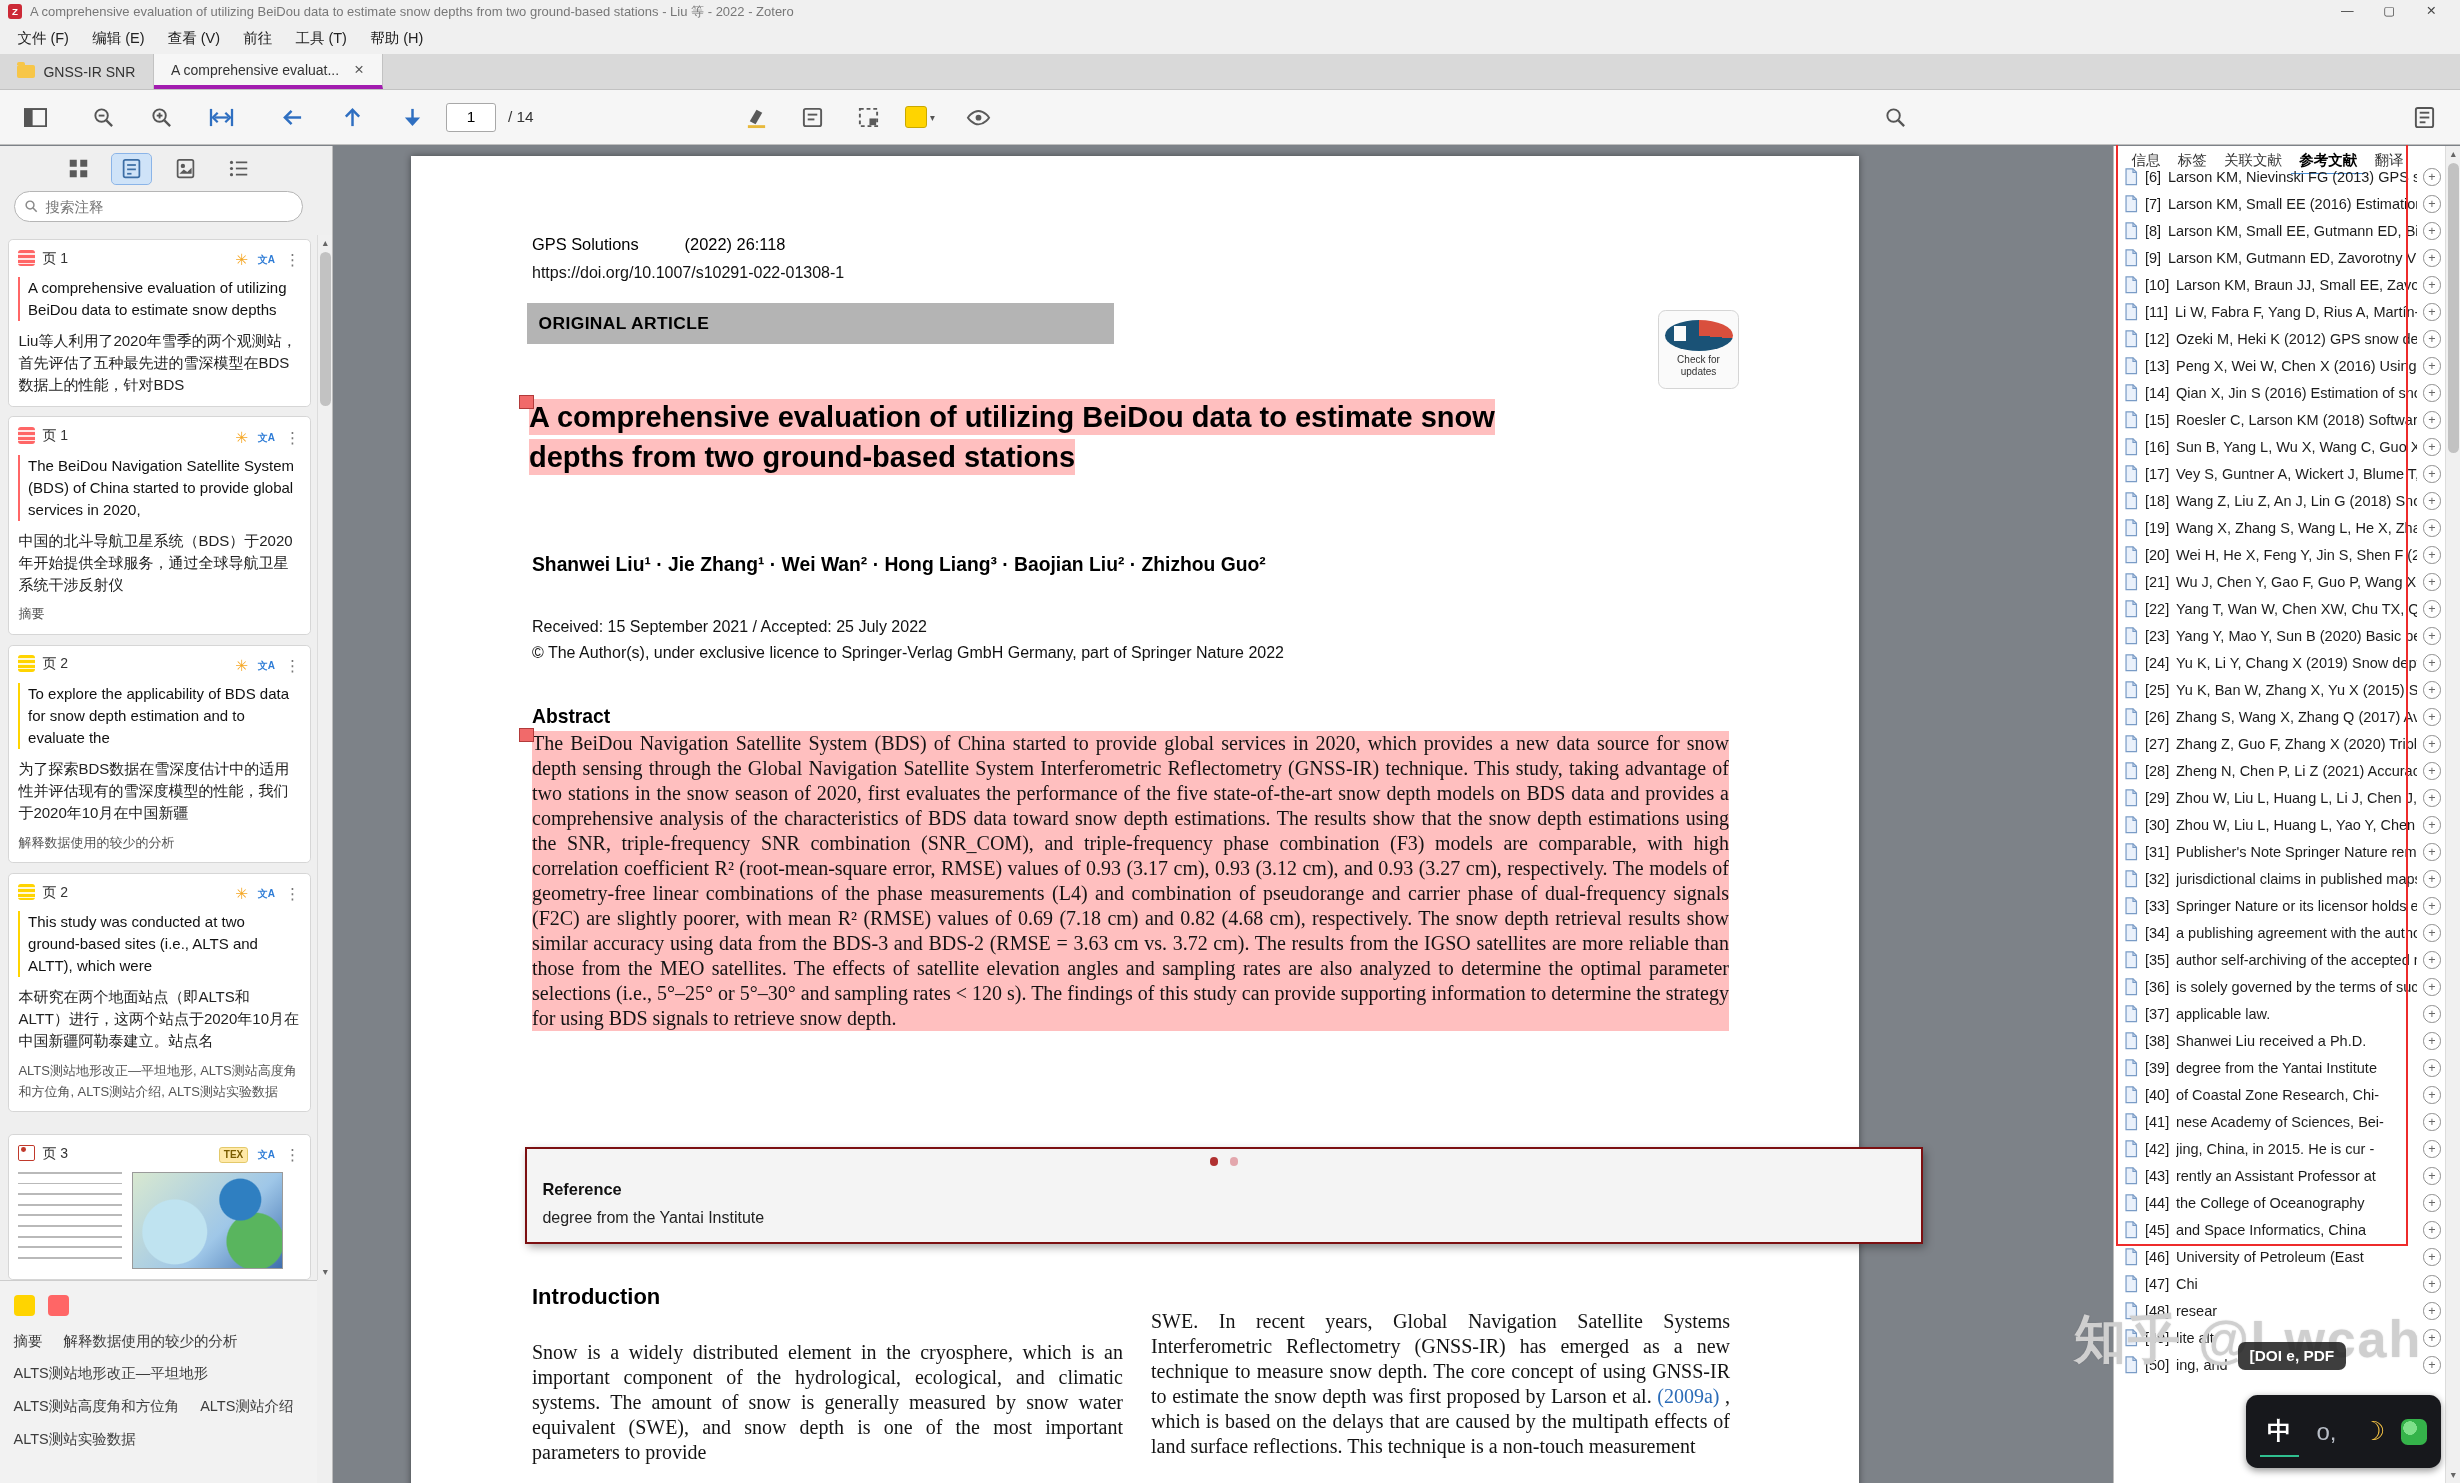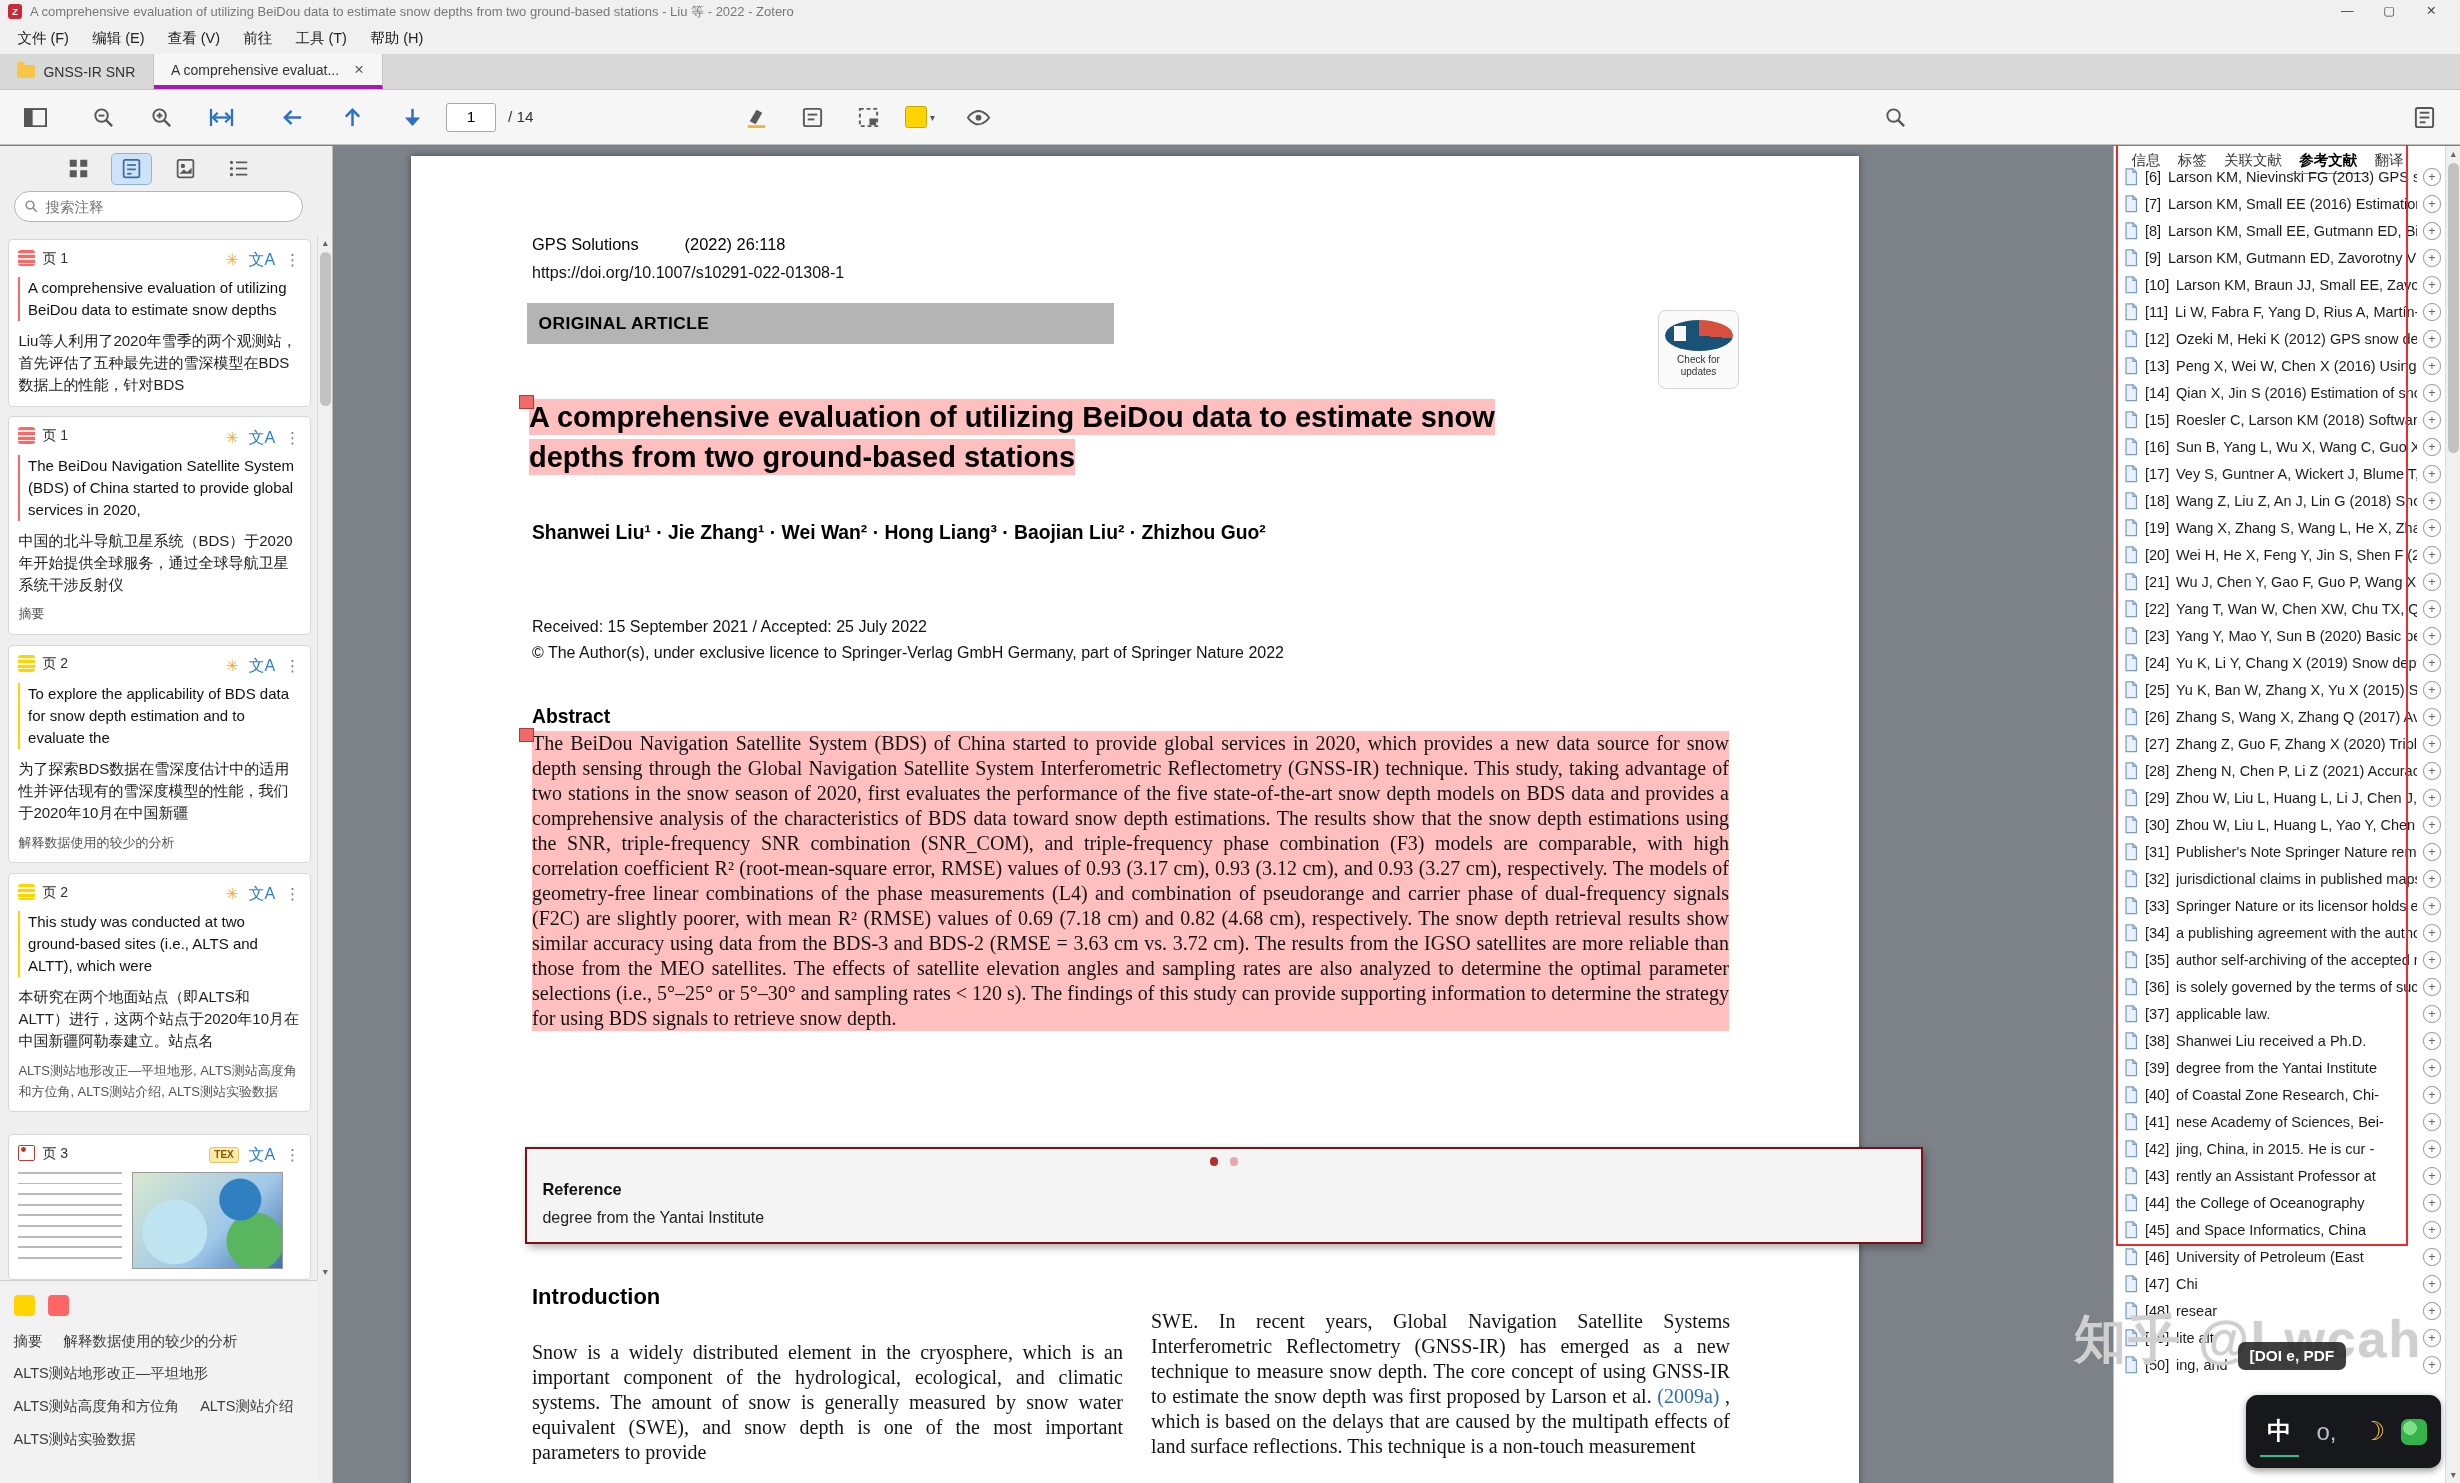--- a/index.html
+++ b/index.html
@@ -40,21 +40,21 @@
   .view-btn.selected{background:#cfe3f8;outline:1px solid #8ab4e8}
   .search-box{position:absolute;top:45px;left:13.5px;right:29px;height:31px;background:#fff;border:1px solid #b5b5b5;border-radius:15.4px;display:flex;align-items:center;padding:0 9.7px;gap:6.8px}
   .search-box input{border:none;outline:none;flex:1;font-size:14.5px;color:#333;background:transparent;font-family:"Liberation Sans",sans-serif}
   .cards{position:absolute;top:89px;left:0;right:15.4px;bottom:203px;overflow:hidden;padding:3.9px 5.8px 0 7.7px}
   .card{background:#fff;border:1px solid #d6d6d6;border-radius:4.8px;margin-bottom:9.7px;padding:9.7px 9.7px;--ann:#ffd400}
   .card-head{display:flex;gap:7.7px;margin-bottom:6.8px;height:21px}
   .ann-icon{width:16.4px;height:16.4px;border-radius:2.9px;background-color:var(--ann);background-image:repeating-linear-gradient(to bottom,transparent 0 2.9px,rgba(255,255,255,.85) 2.9px 4.8px);flex:0 0 auto}
   .card-page{font-size:14px;color:#333}
   .head-icons{margin-left:auto;display:flex;align-items:center;gap:9.7px}
   .star-icon{color:#f5a623;font-size:15.4px;line-height:1}
-  .trans-icon{color:#2e7cd6;font-size:16px;font-weight:normal;line-height:1}
+  .trans-icon{color:#2e7cd6;font-size:10px;font-weight:bold;line-height:1}
   .dots-icon{color:#777;font-size:15.4px;line-height:1}
   .tex-badge{font-size:10px;font-weight:bold;color:#7a5c00;background:#ffe9a8;border:1px solid #e3c96a;border-radius:2.9px;padding:1px 3.9px;line-height:1.2}
   .card-quote{font-size:15px;line-height:22px;color:#111;border-left:2.9px solid var(--ann);padding-left:7.7px}
   .card-comment{font-size:15px;line-height:22px;color:#222;margin-top:8.7px}
   .card-tags{font-size:13px;line-height:21px;color:#555;margin-top:7.7px}
   .card-tags:empty{display:none}
   .img-card-body{display:flex;gap:9.7px;margin-top:3.9px}
   .fake-lines{width:104px;height:93px;background:repeating-linear-gradient(to bottom,#b9b9b9 0 1.9px,transparent 1.9px 10.6px)}
   .thumb{width:151px;height:97px;border:1px solid #9a9a9a;background:
     radial-gradient(circle at 72% 28%,#2f7fc1 0 16%,transparent 17%),
@@ -84,21 +84,21 @@
   .p-journal{position:absolute;left:121px;top:79px;display:flex;gap:46px;font-size:16.4px;color:#000}
   .p-doi{position:absolute;left:121px;top:108px;font-size:16px;color:#111}
   .p-type{position:absolute;left:116px;top:147px;width:587px;height:41px;background:#b4b4b4;color:#000;font-weight:bold;font-size:17.4px;line-height:41px;padding-left:11.6px;letter-spacing:0.4px}
   .p-badge{position:absolute;left:1247px;top:154px;width:81px;height:79px;background:#fafafa;border:1px solid #d5d5d5;border-radius:7.7px;display:flex;flex-direction:column;align-items:center;justify-content:center;gap:2.9px}
   .cm-circle{width:31px;height:31px;border-radius:50%;background:conic-gradient(#d94f3d 0 95deg,#1a5276 95deg 360deg);position:relative}
   .cm-circle::after{content:"";position:absolute;left:9.7px;top:5.8px;width:11.6px;height:15.4px;background:#fafafa}
   .p-badge span{font-size:10px;color:#333;text-align:center;line-height:1.2;width:68px}
   .hl{background:rgba(255,102,102,.42);box-decoration-break:clone;-webkit-box-decoration-break:clone;padding:1.9px 0}
   .p-title{position:absolute;left:118px;top:241px;width:1048px;font-size:29px;line-height:40px;font-weight:bold;color:#000}
   .ann-marker{position:absolute;width:14.5px;height:14.5px;background:#f16a6a;border:1px solid #b23a3a;z-index:4}
-  .p-authors{position:absolute;left:121px;top:366px;font-size:19.3px;font-weight:bold;color:#000}
+  .p-authors{position:absolute;left:121px;top:398px;font-size:19.3px;font-weight:bold;color:#000}
   .p-received{position:absolute;left:121px;top:462px;font-size:16px;color:#111}
   .p-copy{position:absolute;left:121px;top:488px;font-size:16px;color:#111}
   .p-abs-h{position:absolute;left:121px;top:550px;font-size:19.3px;font-weight:bold;color:#000}
   .p-abs{position:absolute;left:121px;top:575px;width:1197px;font-family:"Liberation Serif",serif;font-size:20px;line-height:25px;text-align:justify;color:#141414;background:rgba(255,102,102,.42);z-index:1}
   .ref-popup{position:absolute;left:114px;top:991px;width:1398px;height:97px;background:#f4f4f4;border:2.9px solid #7c1012;box-shadow:2.9px 3.9px 8.7px rgba(0,0,0,.35);z-index:5}
   .popup-dots{position:absolute;top:8.7px;left:0;right:0;display:flex;justify-content:center;gap:11.6px}
   .dot{width:8.7px;height:8.7px;border-radius:50%}
   .dot.d1{background:#b03030}
   .dot.d2{background:#e3a7ad}
   .popup-title{position:absolute;left:15.4px;top:31px;font-size:16.4px;font-weight:bold;color:#111}

